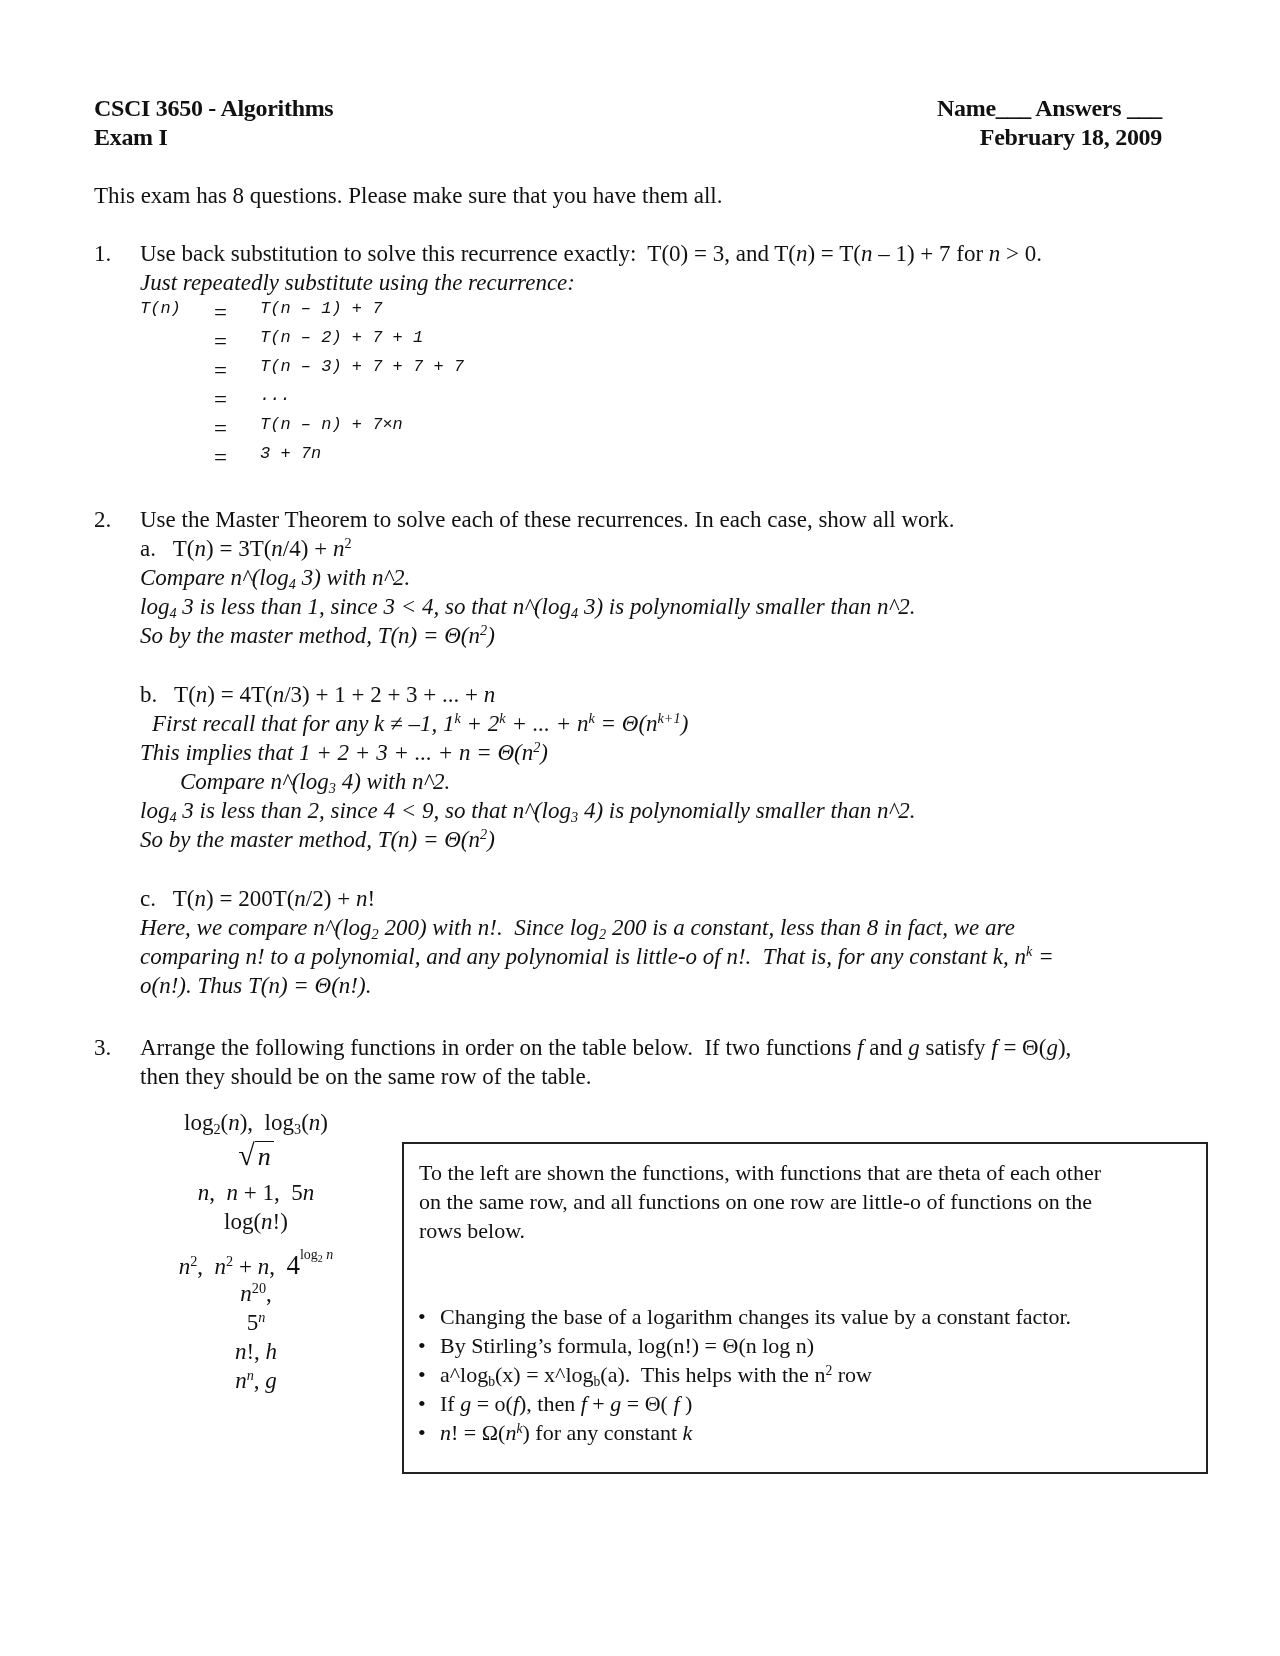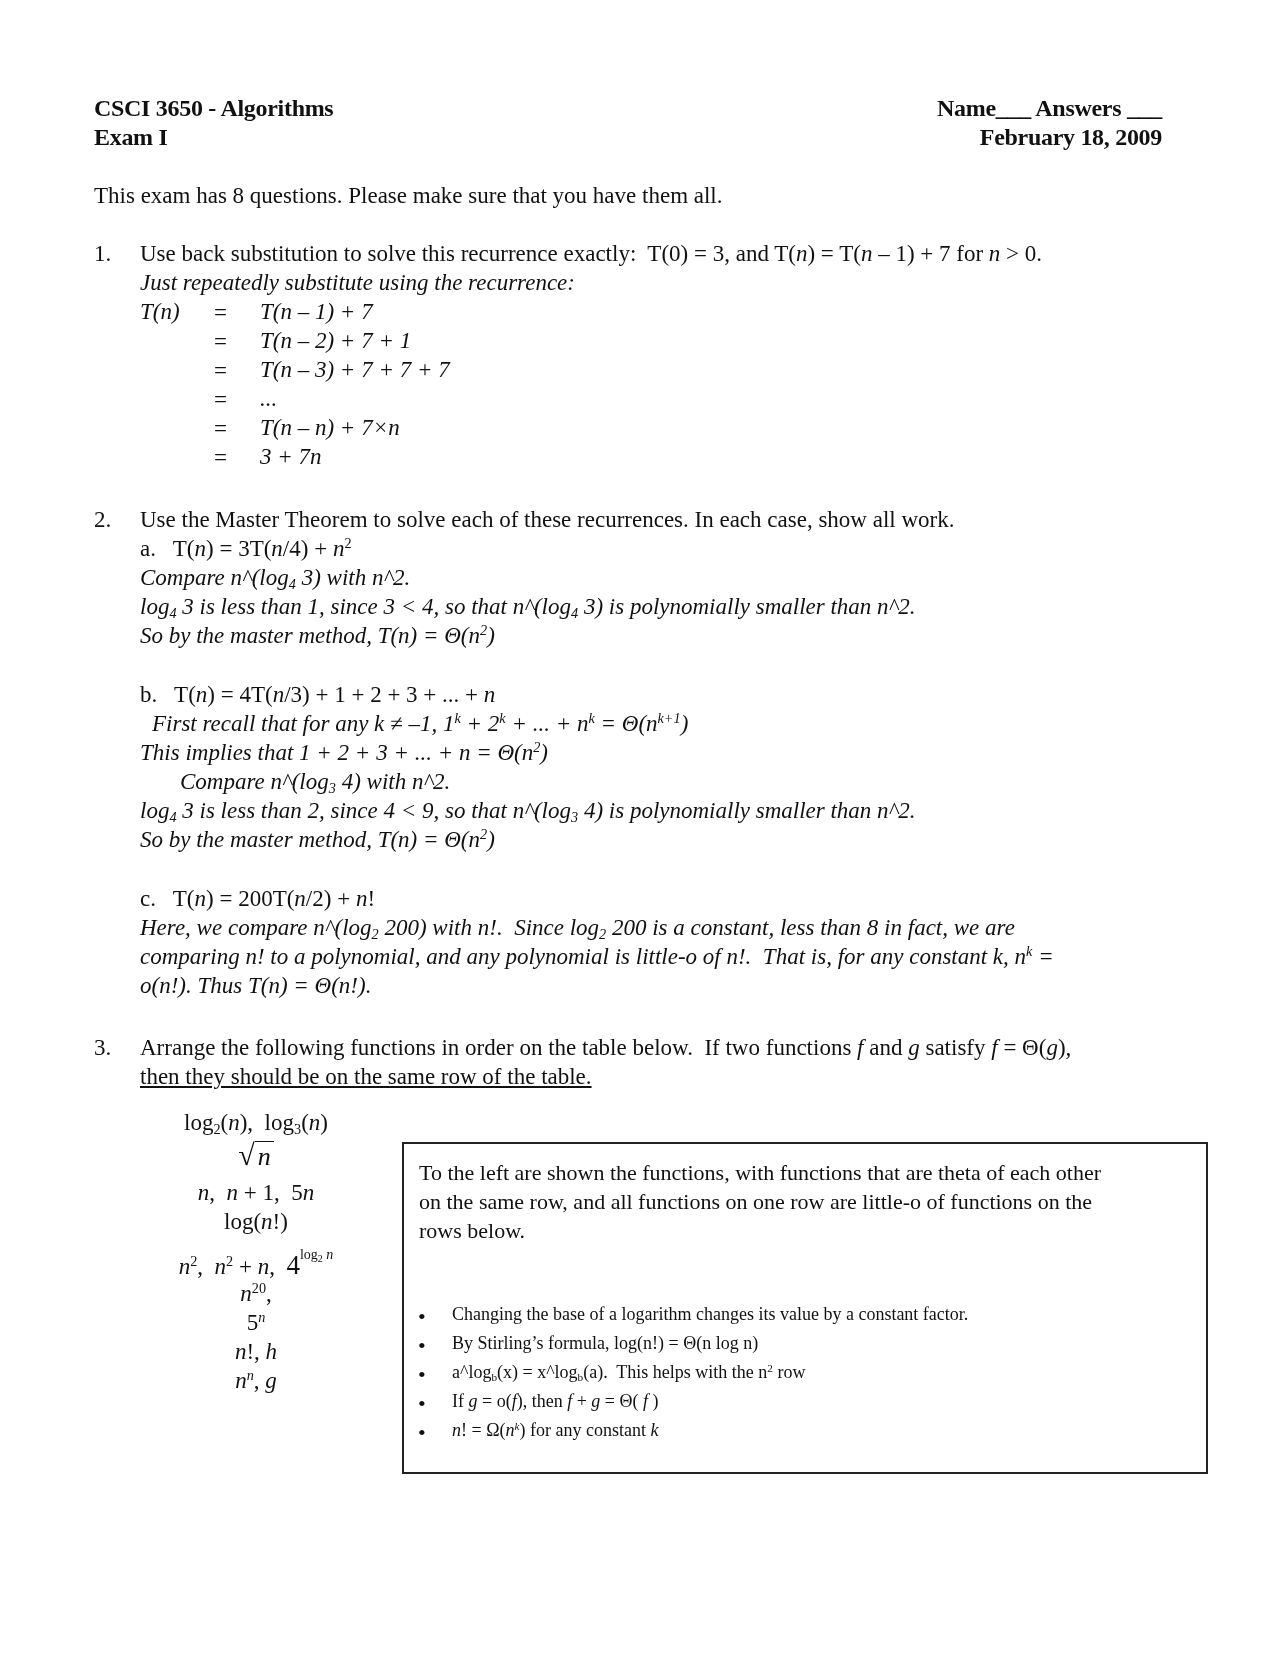--- a/index.html
+++ b/index.html
@@ -8,31 +8,31 @@
     font-family: "Liberation Serif", "DejaVu Serif", serif;
     color: #111111;
   }
   .abs { position: absolute; white-space: nowrap; }
   .hdr { font-weight: bold; font-size: 24px; letter-spacing: -0.3px; }
   .txt { font-size: 23px; }
   .it { font-style: italic; }
   .num { position: absolute; font-size: 23px; }
   sub { font-size: 0.62em; vertical-align: -0.28em; line-height: 0; }
   sup { font-size: 0.62em; vertical-align: 0.55em; line-height: 0; }
-  .eqcol { position: absolute; font-size: 23px; font-style: italic; }
+  .eqcol { position: absolute; font-size: 17px; font-style: italic; font-family: Liberation Mono, monospace; }
   .eqsign { position: absolute; font-size: 23px; }
   .funcs { position: absolute; left: 140px; width: 230px; text-align: center; font-size: 23px; }
   .frow { position: absolute; left: 1px; width: 230px; text-align: center; white-space: nowrap; }
   .box {
     position: absolute; left: 402px; top: 1142px; width: 806px; height: 332px;
     border: 2px solid #222; box-sizing: border-box;
   }
   .box .line { position: absolute; left: 15px; font-size: 22px; white-space: nowrap; }
   .bullet { position: absolute; left: 14px; font-size: 22px; }
-  .btext { position: absolute; left: 48px; font-size: 18px; white-space: nowrap; }
+  .btext { position: absolute; left: 36px; font-size: 22px; white-space: nowrap; }
   .sqrt { display: inline-block; position: relative; }
   .sqrt .rad { font-size: 30px; font-style: normal; }
   .sqrt .under { border-top: 1.5px solid #111; padding: 0 3px; font-style: italic; font-size: 26px; }
 </style>
 </head>
 <body>
 
 <div class="abs hdr" style="left:94px; top:95px;">CSCI 3650 - Algorithms</div>
 <div class="abs hdr" style="left:94px; top:124px;">Exam I</div>
 <div class="abs hdr" style="right:118px; top:95px; text-align:right;">Name___  Answers  ___</div>
@@ -77,21 +77,21 @@
 
   <div class="abs txt" style="left:140px; top:886px;">c.&nbsp;&nbsp; T(<i>n</i>) = 200T(<i>n</i>/2) + <i>n</i>!</div>
   <div class="abs txt it" style="left:140px; top:915px;">Here, we compare n^(log<sub>2</sub> 200) with n!.&nbsp; Since log<sub>2</sub> 200 is a constant, less than 8 in fact, we are</div>
   <div class="abs txt it" style="left:140px; top:944px;">comparing n! to a polynomial, and any polynomial is little-o of n!.&nbsp; That is, for any constant k, n<sup>k</sup> =</div>
   <div class="abs txt it" style="left:140px; top:973px;">o(n!).  Thus T(n) = Θ(n!).</div>
 </div>
 
 <div>
   <div class="num" style="left:94px; top:1035px;">3.</div>
   <div class="abs txt" style="left:140px; top:1035px;">Arrange the following functions in order on the table below.&nbsp; If two functions <i>f</i> and <i>g</i> satisfy <i>f</i> = Θ(<i>g</i>),</div>
-  <div class="abs txt" style="left:140px; top:1064px;text-decoration:underline;">then they should be on the same row of the table.</div>
+  <div class="abs txt" style="left:140px; top:1064px;">then they should be on the same row of the table.</div>
 
   <div class="funcs" style="top:1110px;">
     <div class="frow" style="top:0px;">log<sub>2</sub>(<i>n</i>),&nbsp; log<sub>3</sub>(<i>n</i>)</div>
     <div class="frow" style="top:28px;"><span class="sqrt"><span class="rad">√</span><span class="under">n</span></span></div>
     <div class="frow" style="top:70px;"><i>n</i>,&nbsp; <i>n</i> + 1,&nbsp; 5<i>n</i></div>
     <div class="frow" style="top:99px;">log(<i>n</i>!)</div>
     <div class="frow" style="top:140px;"><i>n</i><sup>2</sup>,&nbsp; <i>n</i><sup>2</sup> + <i>n</i>,&nbsp; <span style="font-size:27px;">4</span><sup style="font-size:14px; vertical-align:1.1em;">log<sub style="font-size:10px;">2</sub> <i>n</i></sup></div>
     <div class="frow" style="top:171px;"><i>n</i><sup>20</sup>,</div>
     <div class="frow" style="top:200px;">5<sup><i>n</i></sup></div>
     <div class="frow" style="top:229px;"><i>n</i>!, <i>h</i></div>

